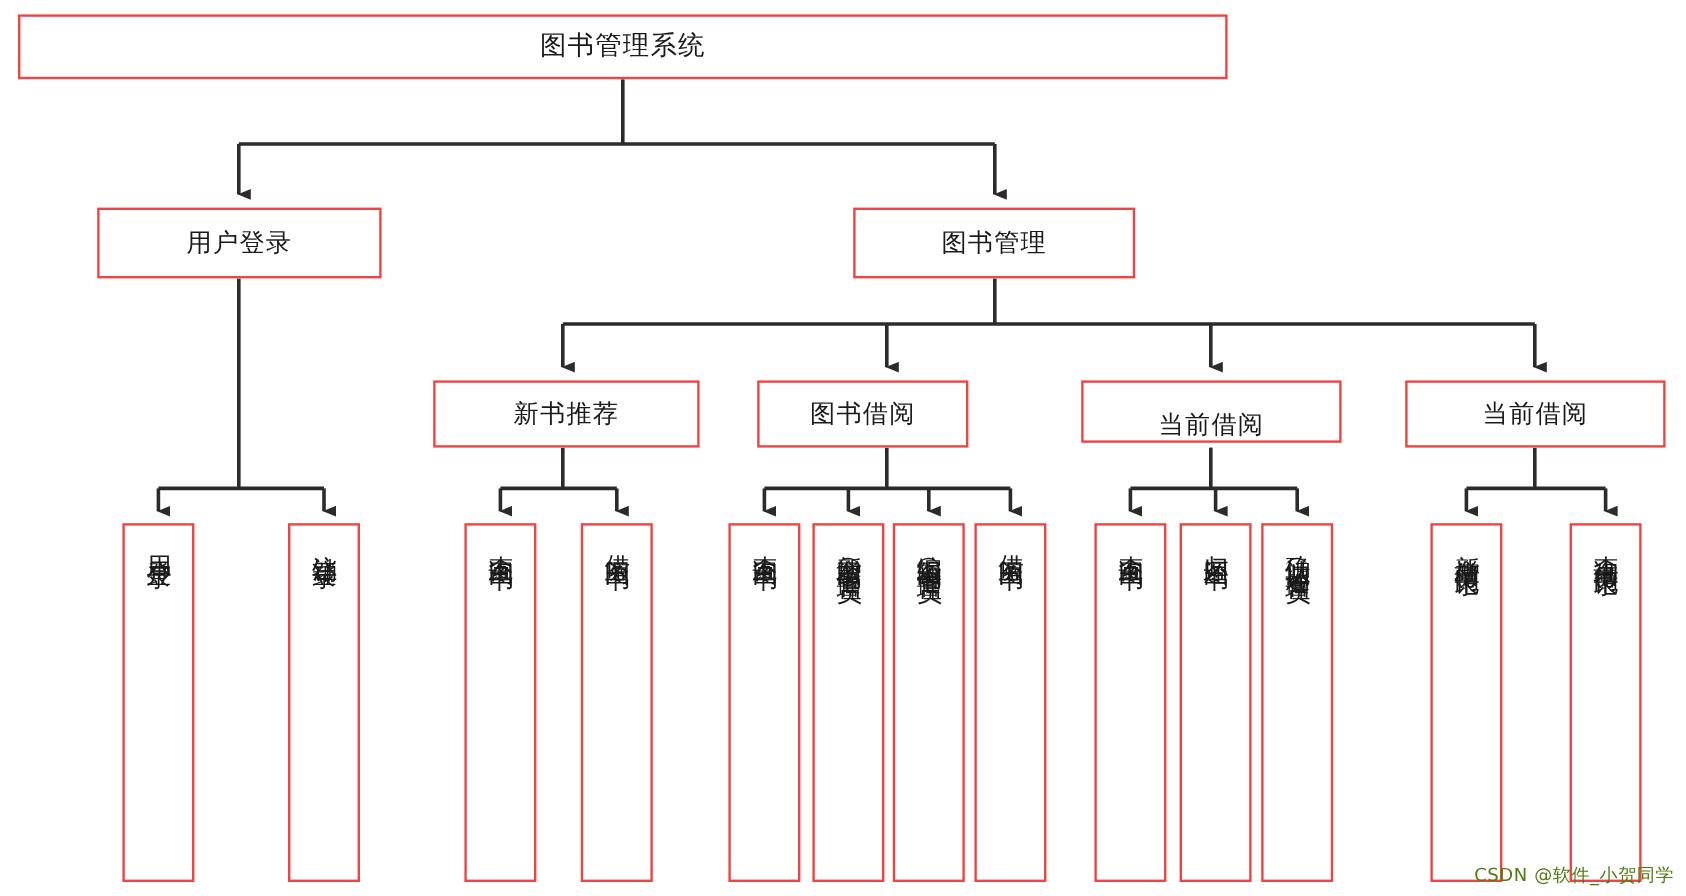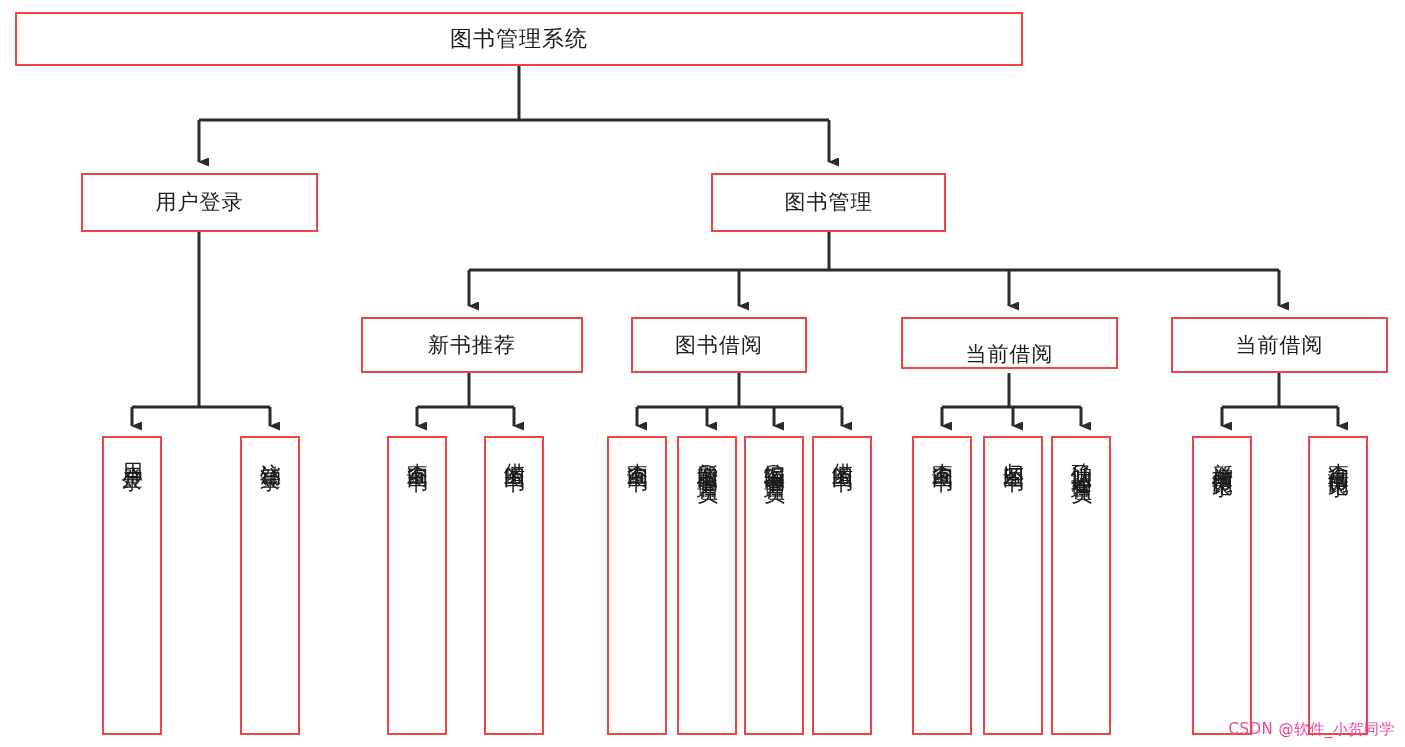--- a/index.html
+++ b/index.html
@@ -61,21 +61,21 @@
     font-size: 21px;
     letter-spacing: 3px;
     line-height: 1;
     white-space: nowrap;
   }
   #watermark {
     position: absolute;
     right: 10px;
     bottom: 8px;
     font-size: 15px;
-    color: #ec4899;
+    color: #4d7c0f;
     letter-spacing: 0.5px;
     user-select: none;
     white-space: nowrap;
   }
 </style>
 </head>
 <body>
 
 <div id="diagram-root">
 

